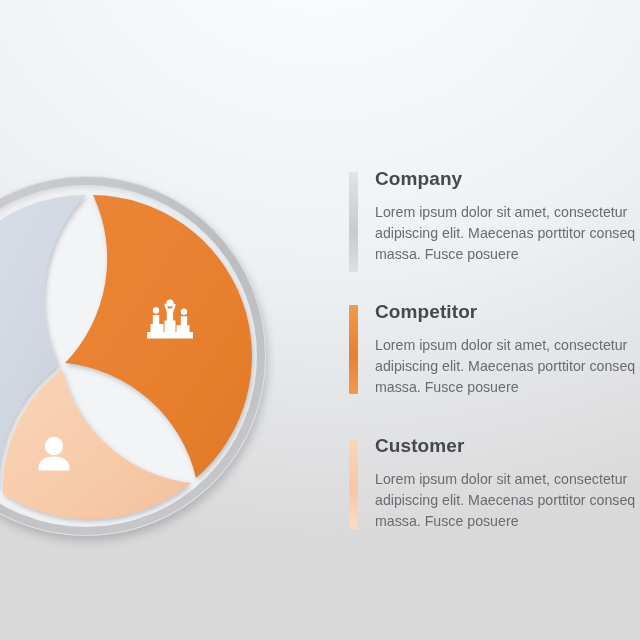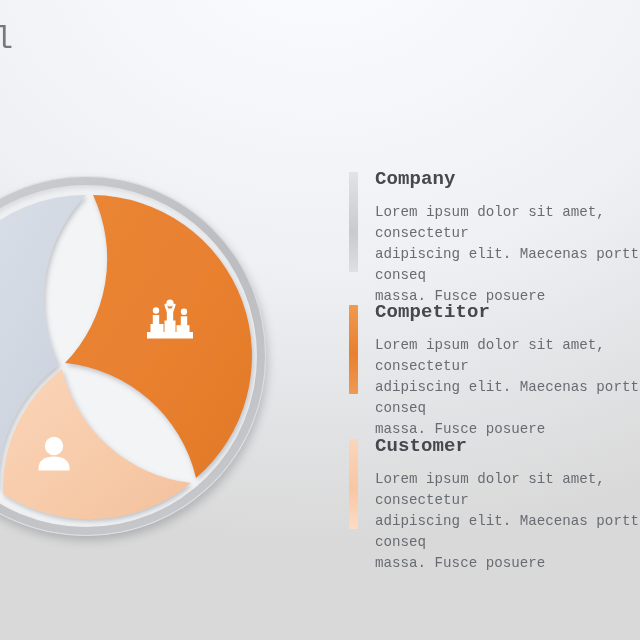--- a/index.html
+++ b/index.html
@@ -14,21 +14,20 @@
     background: #eaeaec;
   }
 
   #slide {
     position: relative;
     width: 640px;
     height: 640px;
     overflow: hidden;
     background:
       radial-gradient(120% 95% at 50% -10%, #fbfcfe 0%, #f5f6fa 30%, #eef0f3 55%, #e3e4e6 78%, #d9d9d9 100%);
-    font-family: Liberation Mono, monospace;
   }
 
   
   #title {
     position: absolute;
     left: -62px;
     top: 22px;
     width: 420px;
     font-size: 31px;
     font-weight: 400;

